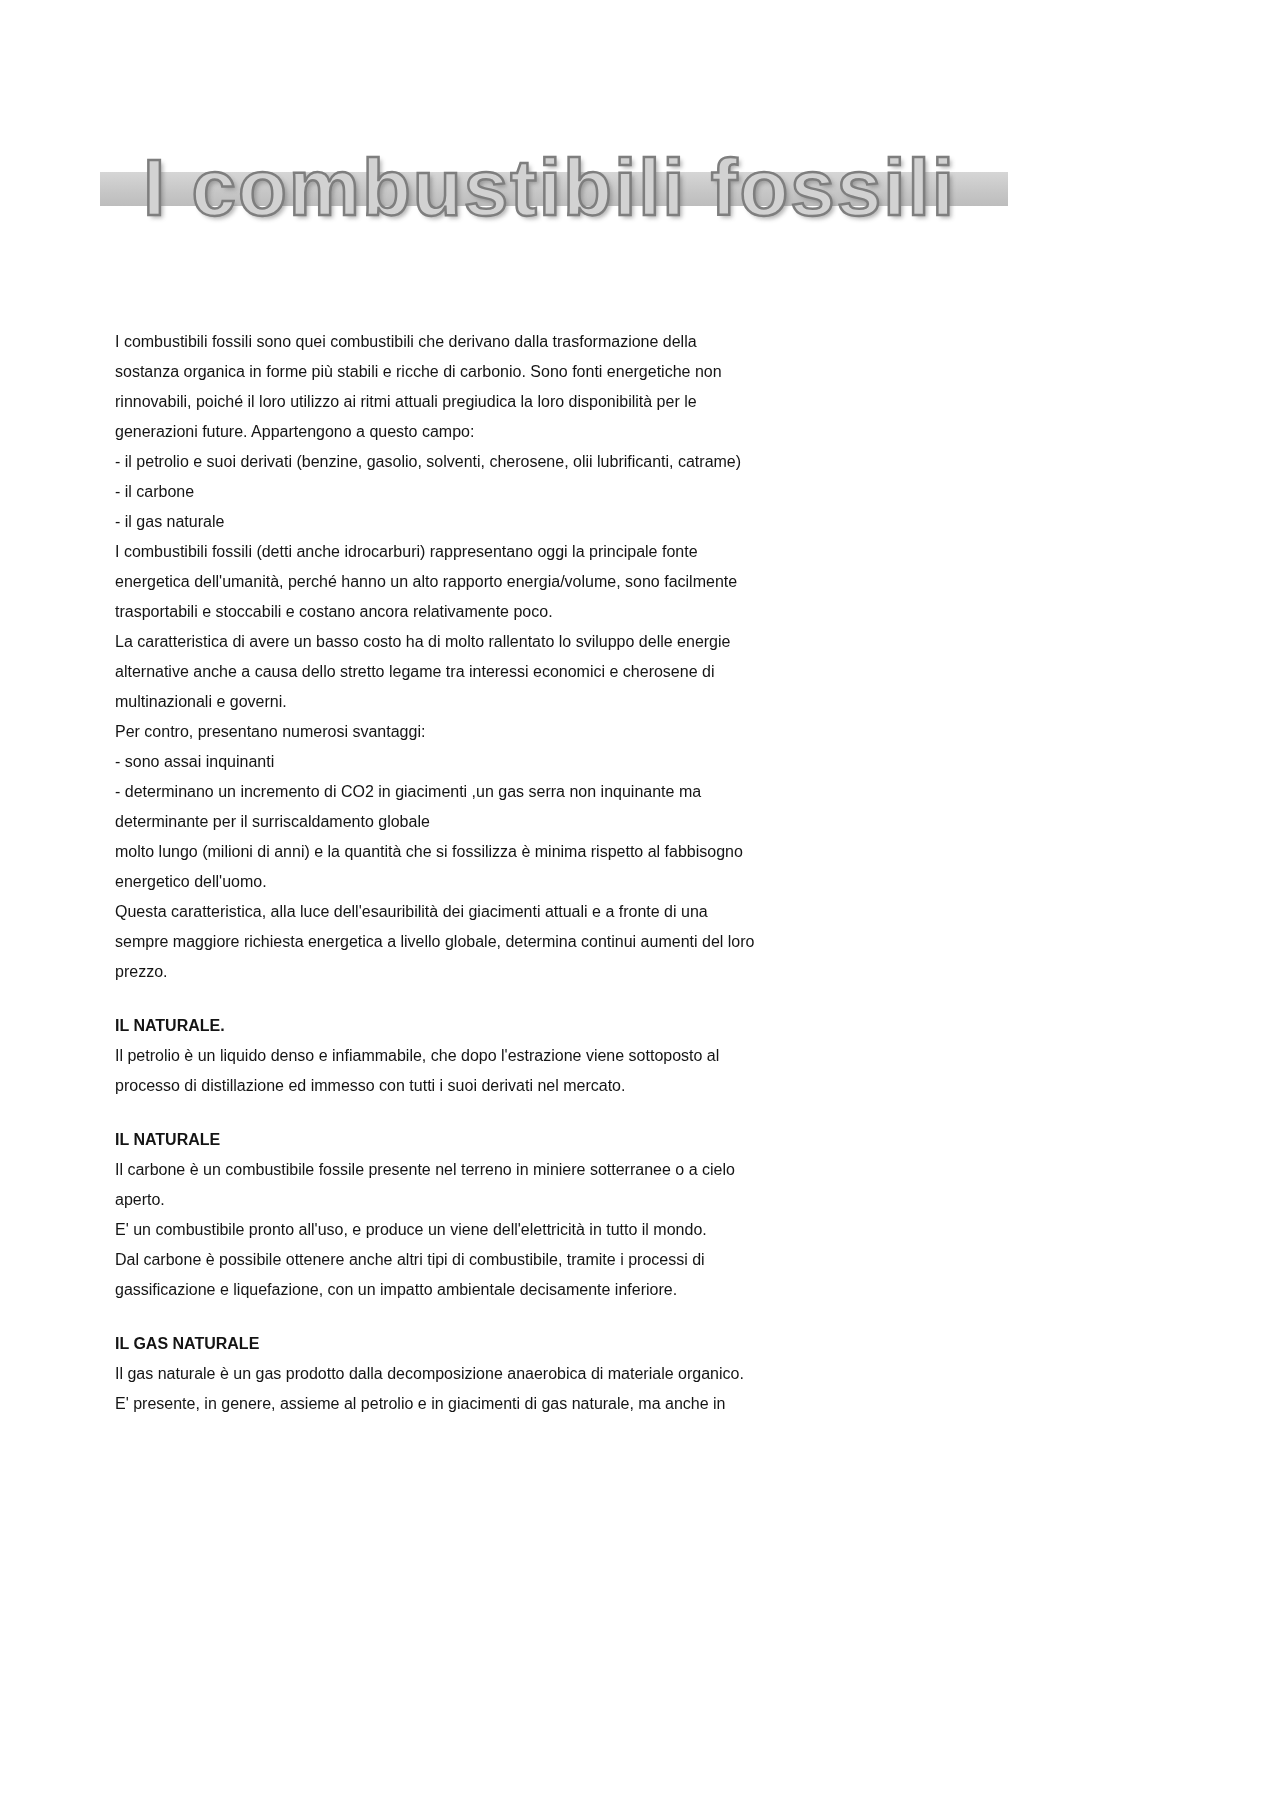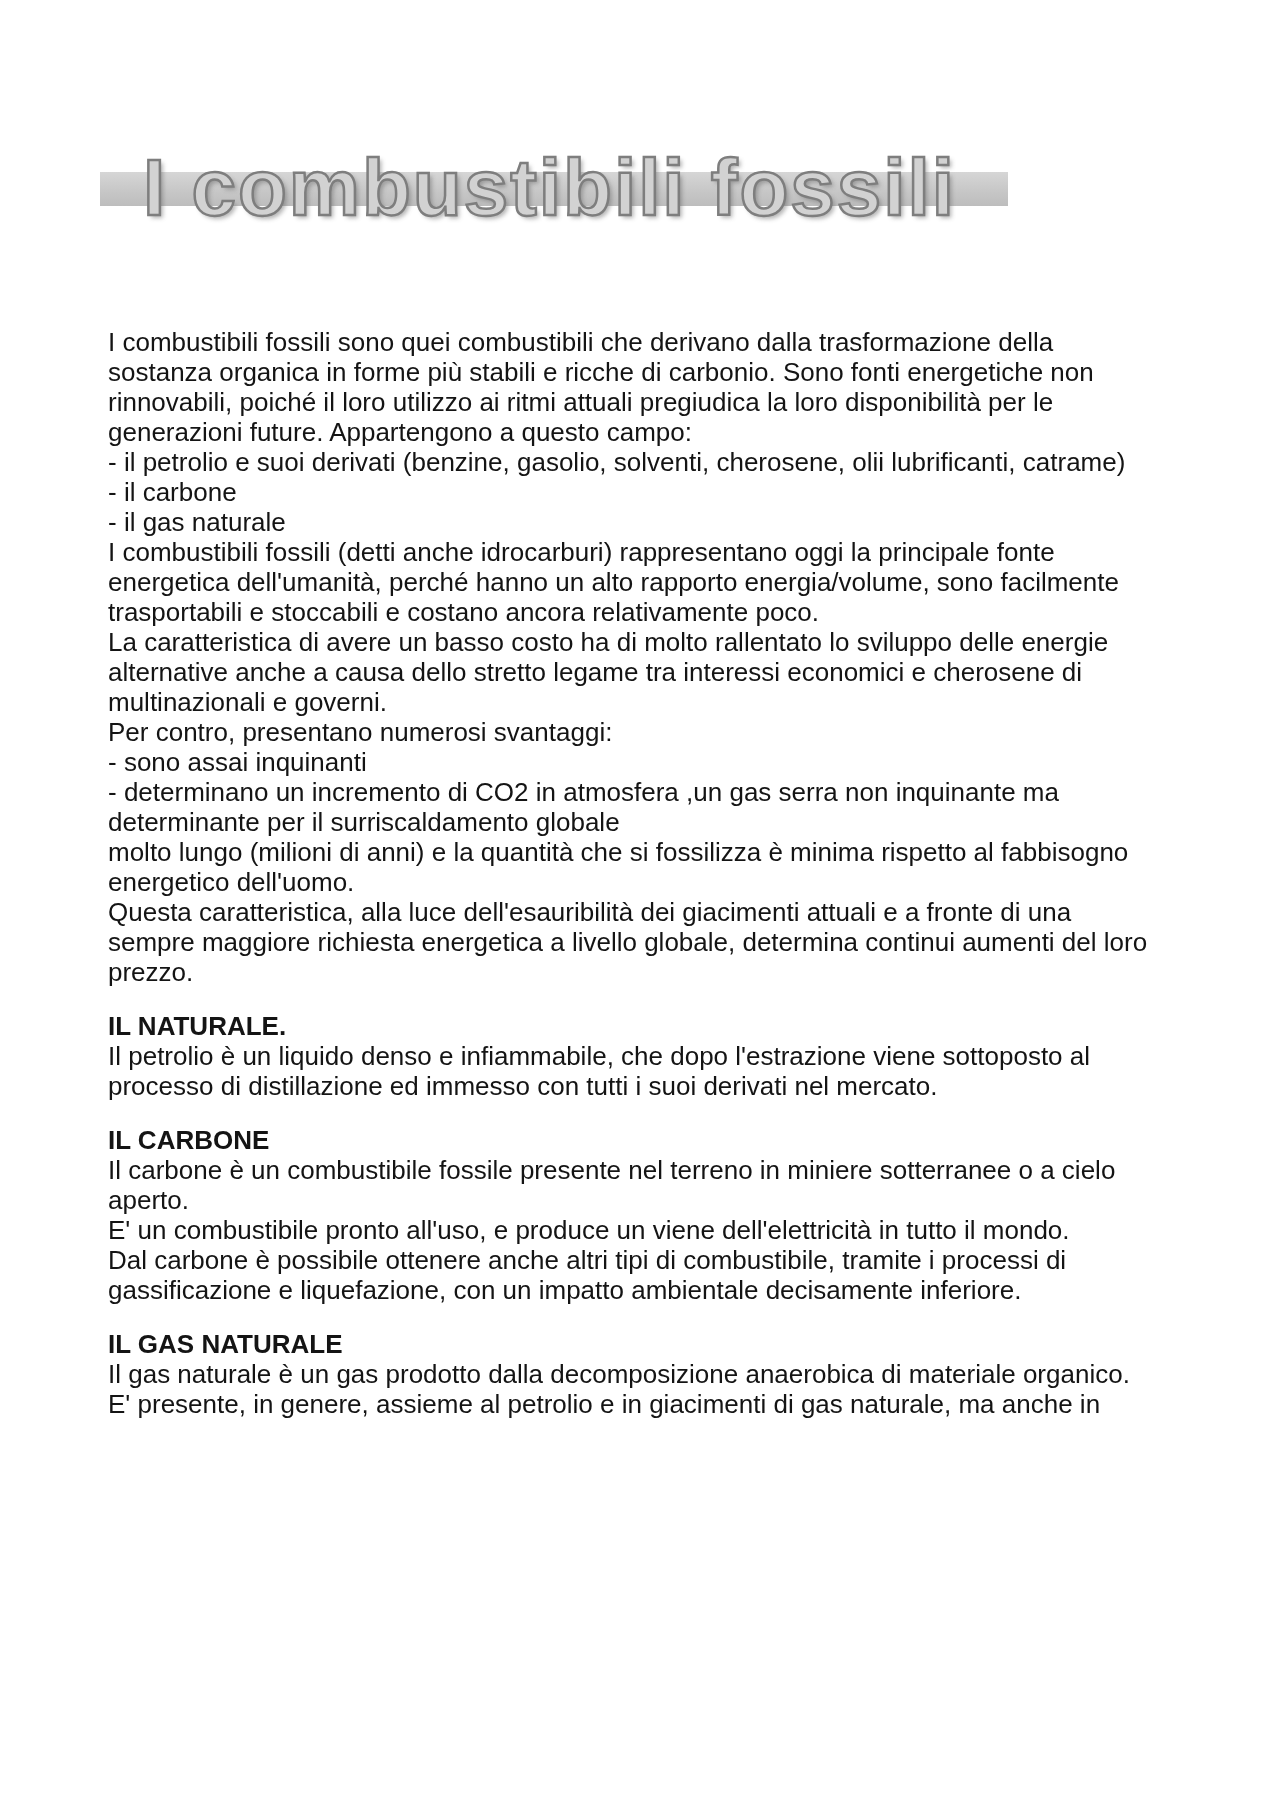--- a/index.html
+++ b/index.html
@@ -32,23 +32,23 @@
     letter-spacing: 2px;
     white-space: nowrap;
     color: #d2d2d2;
     -webkit-text-stroke: 2.5px #7e7e7e;
     text-shadow: 3px 3px 4px rgba(90,90,90,0.45);
   }
 
   
   .content {
     position: absolute;
-    top: 327px; left: 108px;
+    top: 327px; left: 115px;
     width: 900px;
-    font-size: 26px;
+    font-size: 16px;
     line-height: 30px;
   }
   .line {
     white-space: pre;
     height: 30px;
   }
   .section-heading {
     font-weight: bold;
     margin-top: 24px;
     height: 30px;
@@ -76,37 +76,37 @@
       <div class="line">- il carbone</div>
       <div class="line">- il gas naturale</div>
       <div class="line">I combustibili fossili (detti anche idrocarburi) rappresentano oggi la principale fonte</div>
       <div class="line">energetica dell'umanità, perché hanno un alto rapporto energia/volume, sono facilmente</div>
       <div class="line">trasportabili e stoccabili e costano ancora relativamente poco.</div>
       <div class="line">La caratteristica di avere un basso costo ha di molto rallentato lo sviluppo delle energie</div>
       <div class="line">alternative anche a causa dello stretto legame tra interessi economici e cherosene di</div>
       <div class="line">multinazionali e governi.</div>
       <div class="line">Per contro, presentano numerosi svantaggi:</div>
       <div class="line">- sono assai inquinanti</div>
-      <div class="line">- determinano un incremento di CO2 in atmosfera ,un gas serra non inquinante ma</div>
+      <div class="line">- determinano un incremento di CO2 in giacimenti ,un gas serra non inquinante ma</div>
       <div class="line">determinante per il surriscaldamento globale</div>
       <div class="line">molto lungo (milioni di anni) e la quantità che si fossilizza è minima rispetto al fabbisogno</div>
       <div class="line">energetico dell'uomo.</div>
       <div class="line">Questa caratteristica, alla luce dell'esauribilità dei giacimenti attuali e a fronte di una</div>
       <div class="line">sempre maggiore richiesta energetica a livello globale, determina continui aumenti del loro</div>
       <div class="line">prezzo.</div>
     </div>
 
     <div class="section">
       <div class="section-heading">IL NATURALE.</div>
       <div class="line">Il petrolio è un liquido denso e infiammabile, che dopo l'estrazione viene sottoposto al</div>
       <div class="line">processo di distillazione ed immesso con tutti i suoi derivati nel mercato.</div>
     </div>
 
     <div class="section">
-      <div class="section-heading">IL CARBONE</div>
+      <div class="section-heading">IL NATURALE</div>
       <div class="line">Il carbone è un combustibile fossile presente nel terreno in miniere sotterranee o a cielo</div>
       <div class="line">aperto.</div>
       <div class="line">E' un combustibile pronto all'uso, e produce un viene dell'elettricità in tutto il mondo.</div>
       <div class="line">Dal carbone è possibile ottenere anche altri tipi di combustibile, tramite i processi di</div>
       <div class="line">gassificazione e liquefazione, con un impatto ambientale decisamente inferiore.</div>
     </div>
 
     <div class="section">
       <div class="section-heading">IL GAS NATURALE</div>
       <div class="line">Il gas naturale è un gas prodotto dalla decomposizione anaerobica di materiale organico.</div>

